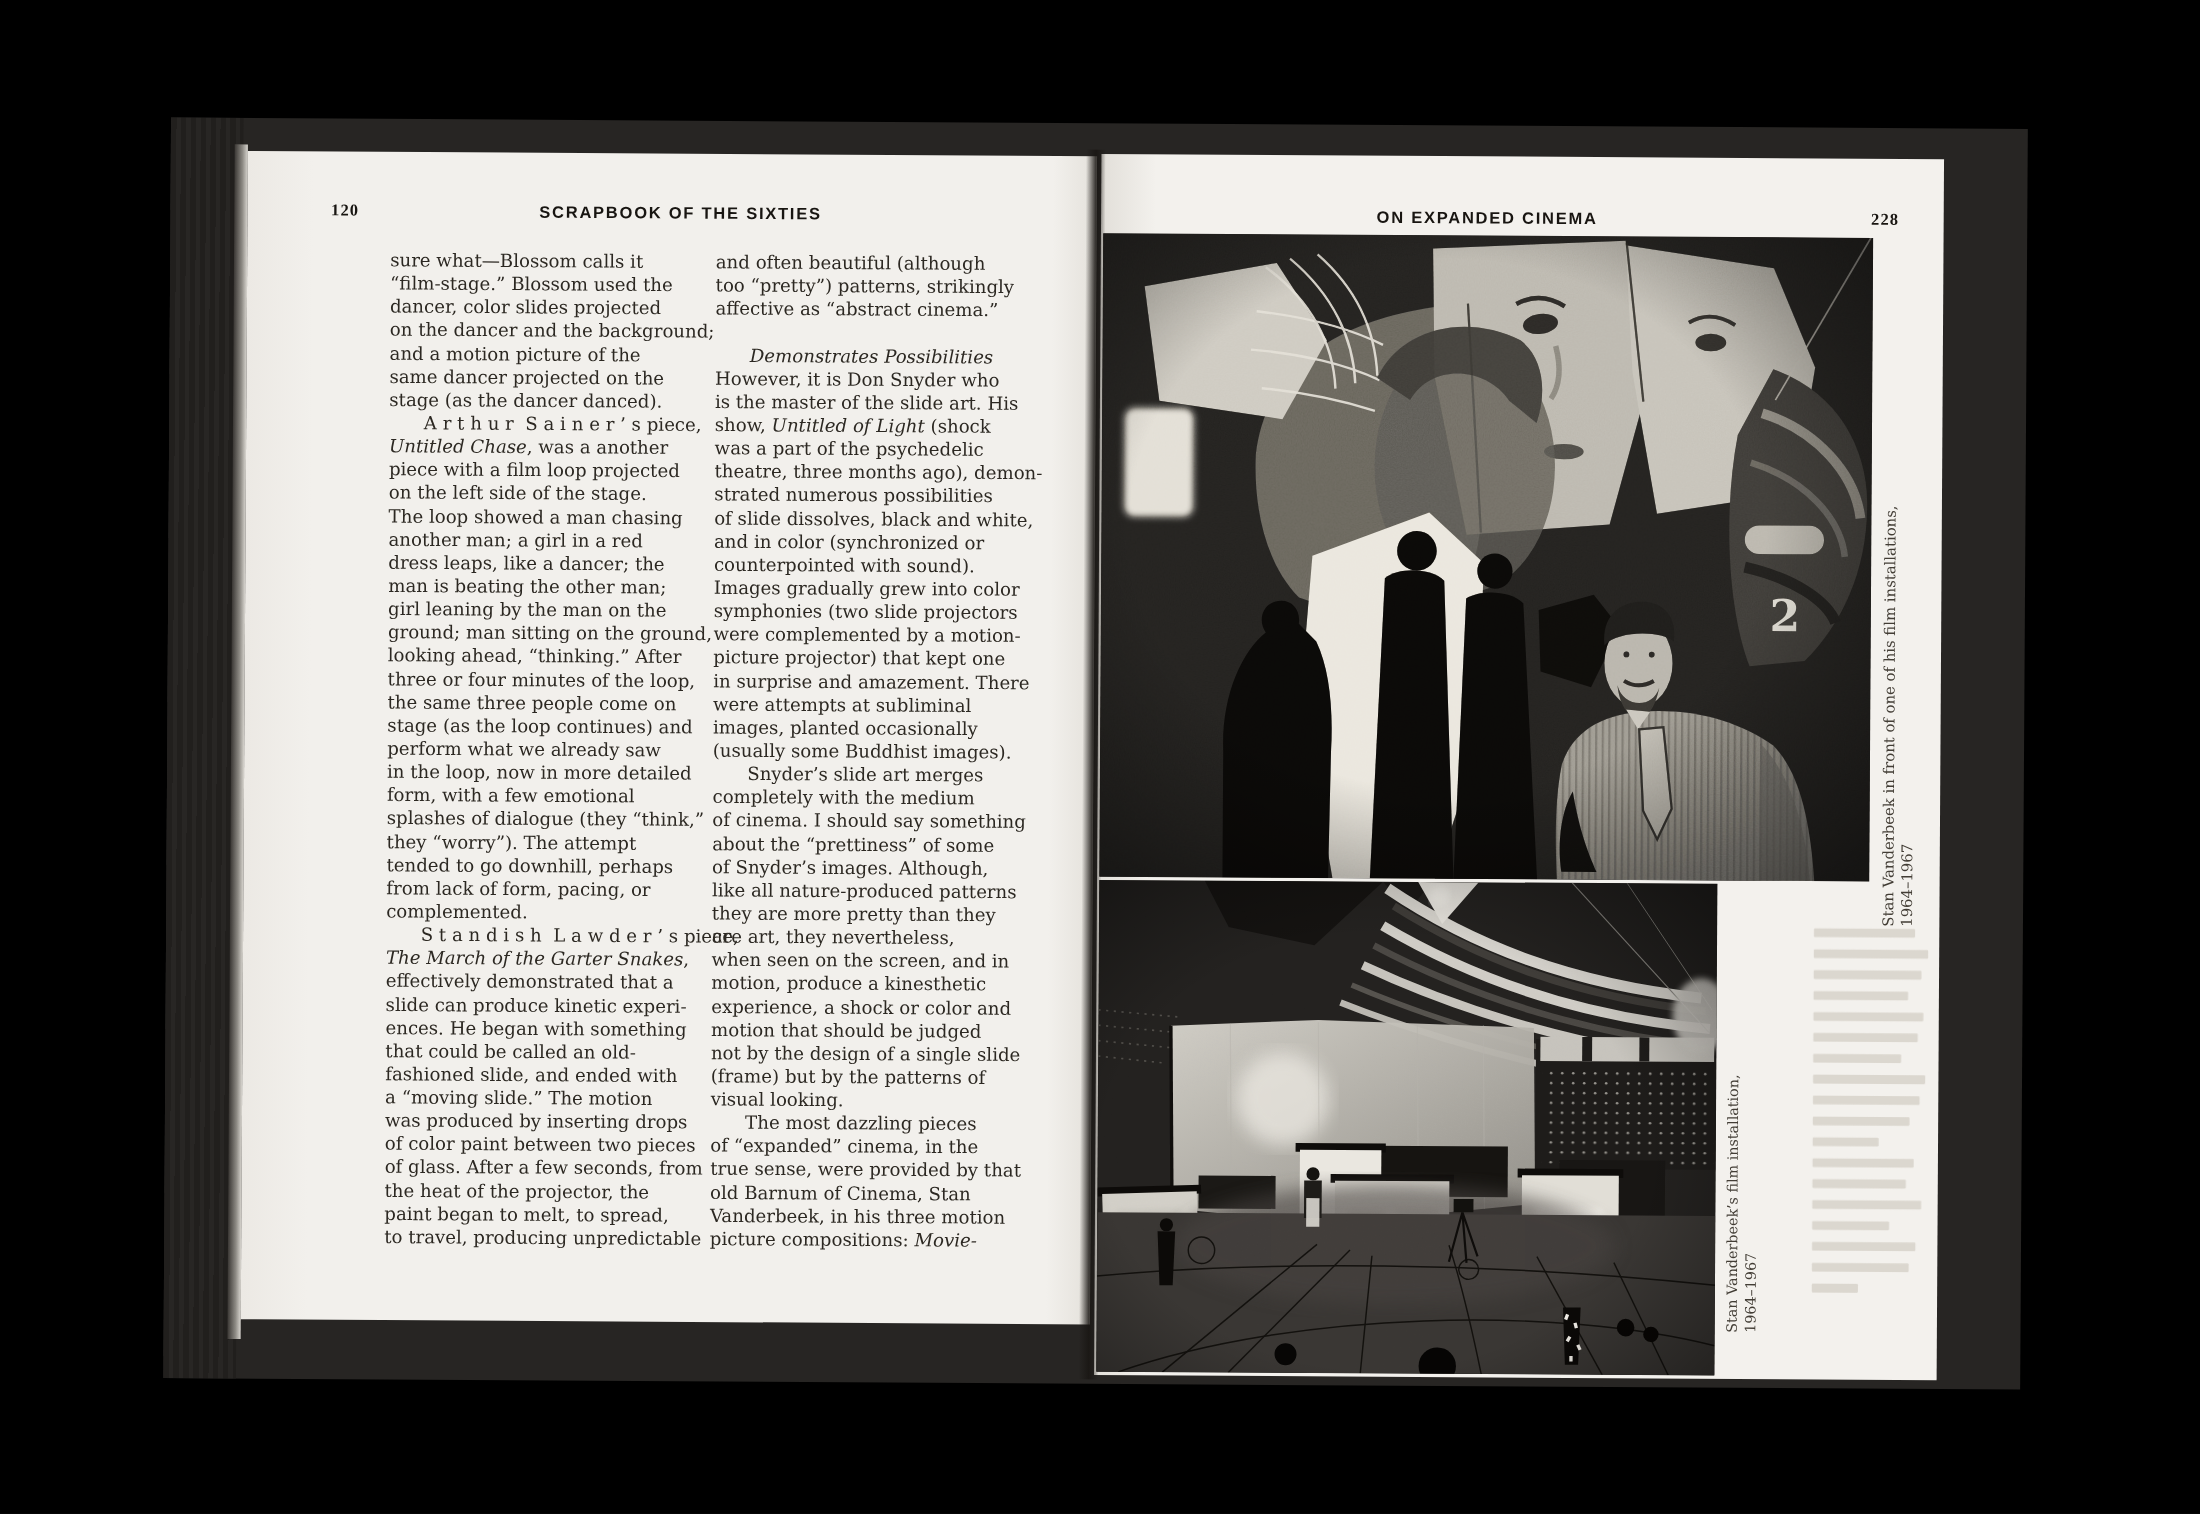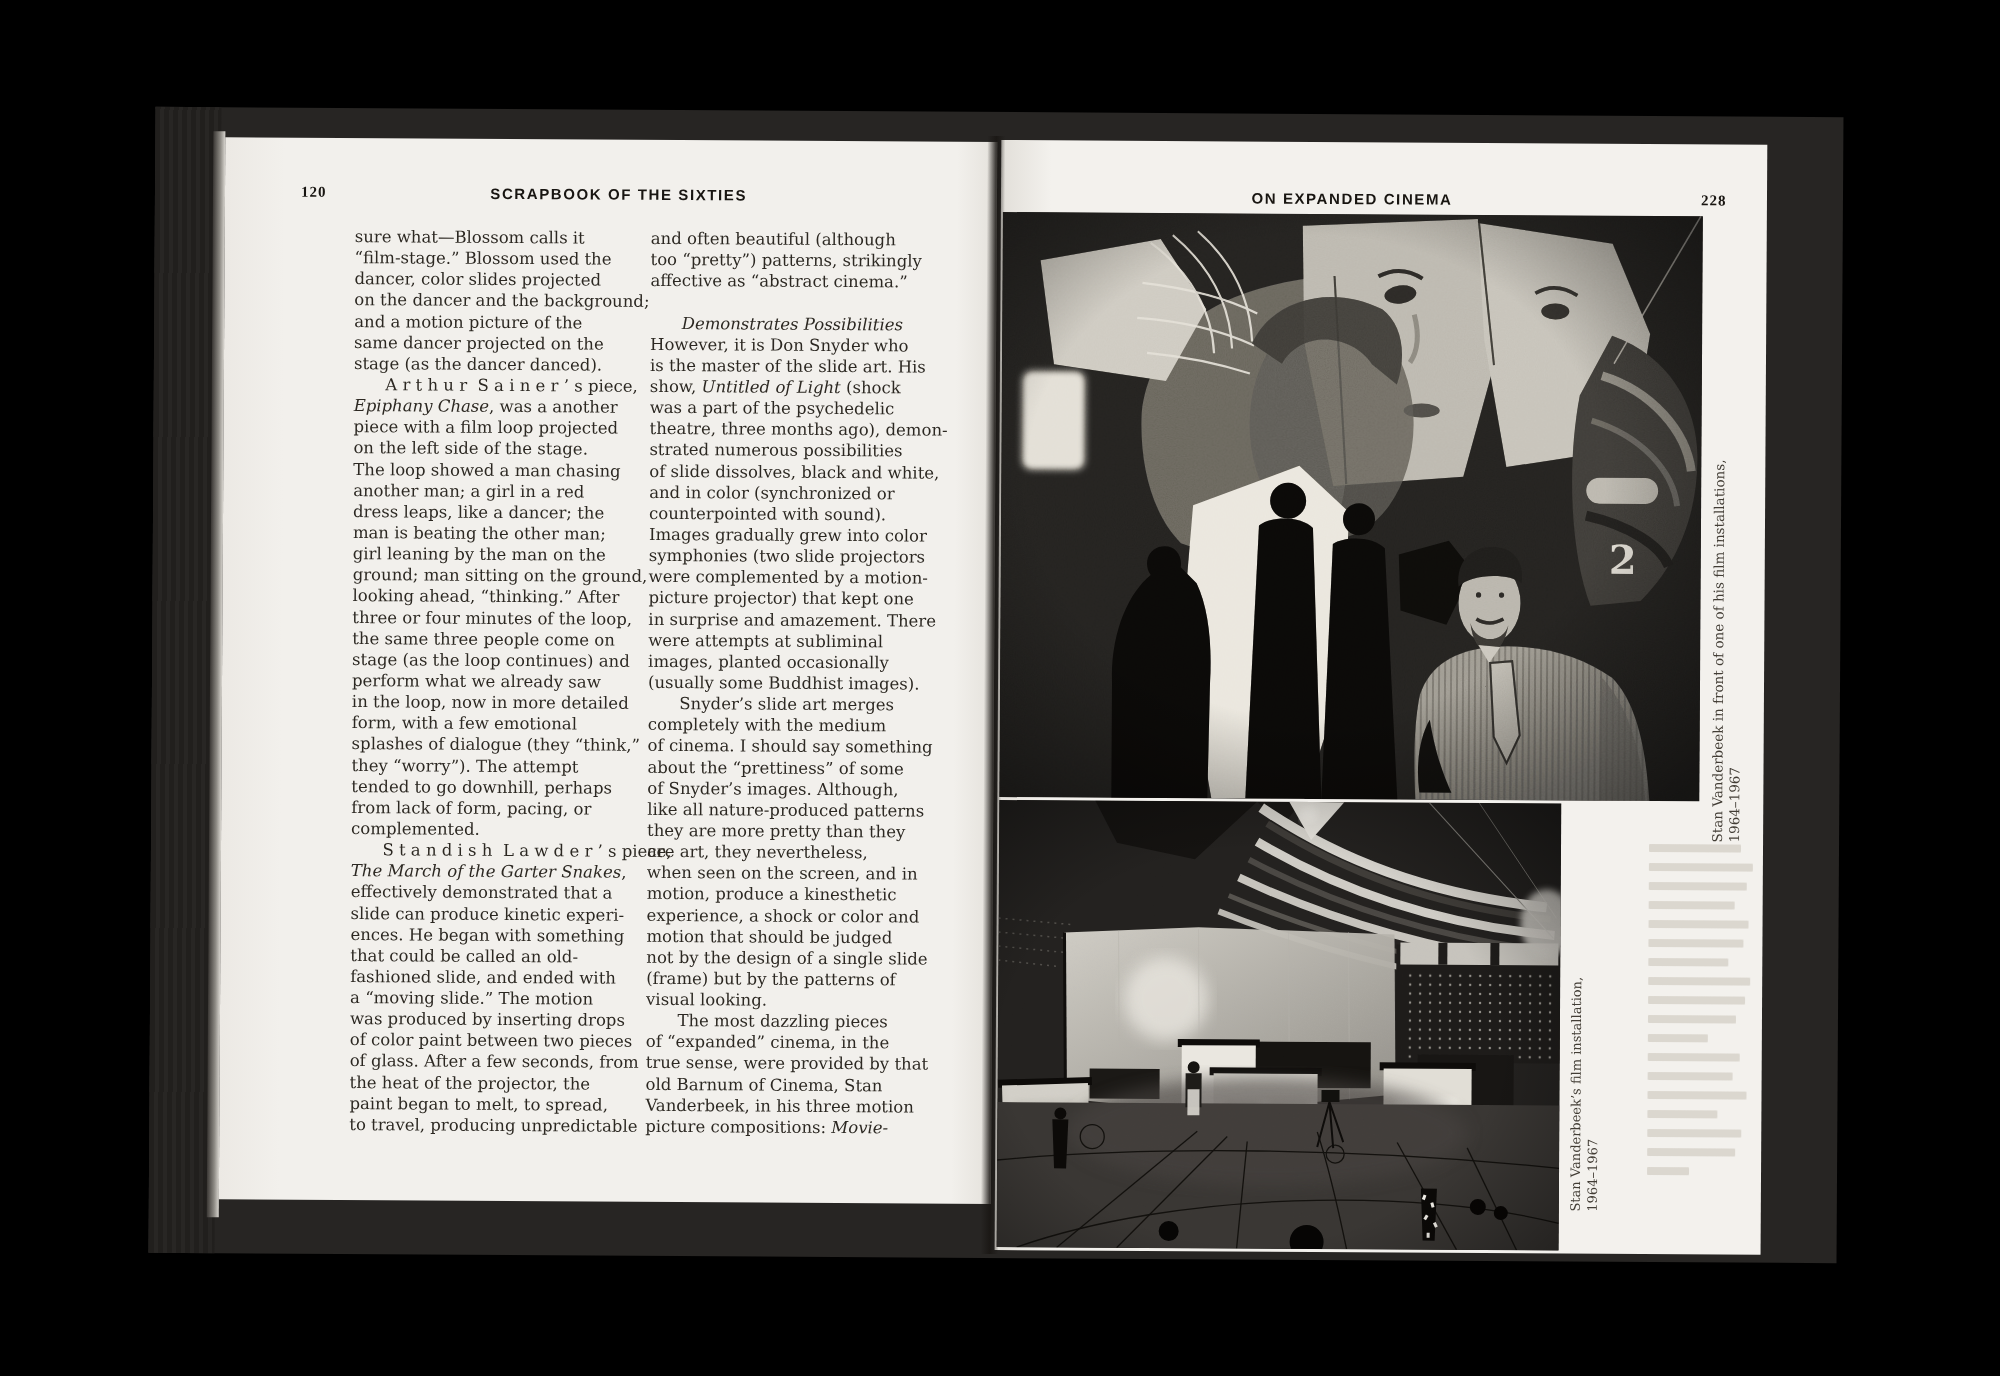--- a/index.html
+++ b/index.html
@@ -56,21 +56,21 @@
     <div class="runhead" style="left:50%;top:46px;transform:translateX(-47%);">SCRAPBOOK OF THE SIXTIES</div>
     <div class="col col-1">
         <div class="tl"><span>sure what—Blossom calls it</span></div>
         <div class="tl"><span>“film-stage.” Blossom used the</span></div>
         <div class="tl"><span>dancer, color slides projected</span></div>
         <div class="tl"><span>on the dancer and the background;</span></div>
         <div class="tl"><span>and a motion picture of the</span></div>
         <div class="tl"><span>same dancer projected on the</span></div>
         <div class="tl"><span>stage (as the dancer danced).</span></div>
         <div class="tl"><span>      A r t h u r  S a i n e r ’ s piece,</span></div>
-        <div class="tl"><span></span><i>Epiphany Chase</i><span>, was a another</span></div>
+        <div class="tl"><span></span><i>Untitled Chase</i><span>, was a another</span></div>
         <div class="tl"><span>piece with a film loop projected</span></div>
         <div class="tl"><span>on the left side of the stage.</span></div>
         <div class="tl"><span>The loop showed a man chasing</span></div>
         <div class="tl"><span>another man; a girl in a red</span></div>
         <div class="tl"><span>dress leaps, like a dancer; the</span></div>
         <div class="tl"><span>man is beating the other man;</span></div>
         <div class="tl"><span>girl leaning by the man on the</span></div>
         <div class="tl"><span>ground; man sitting on the ground,</span></div>
         <div class="tl"><span>looking ahead, “thinking.” After</span></div>
         <div class="tl"><span>three or four minutes of the loop,</span></div>

